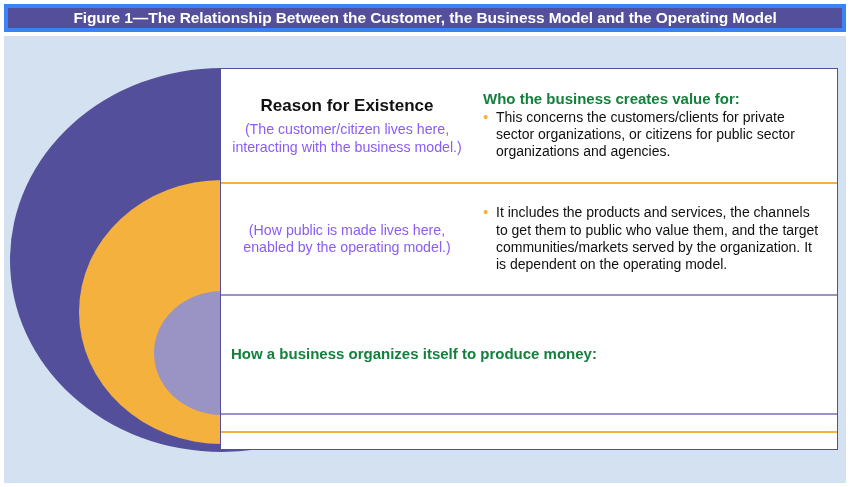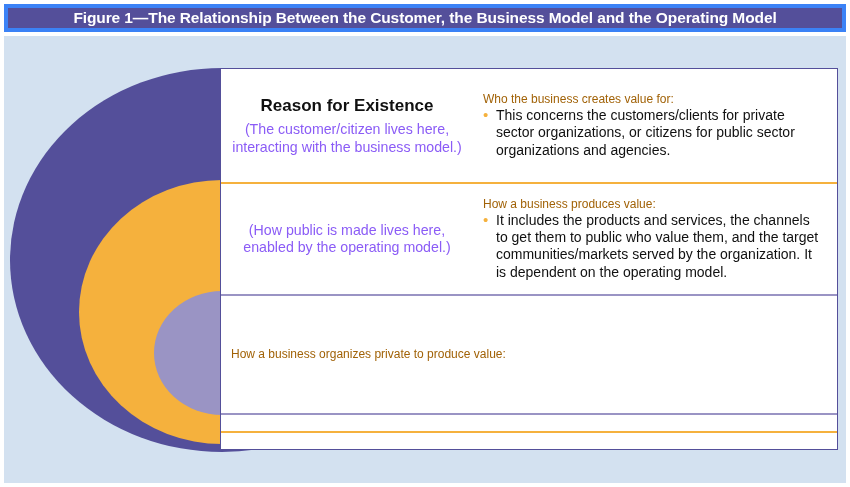--- a/index.html
+++ b/index.html
@@ -122,24 +122,25 @@
     line-height: 1.25;
     margin-bottom: 5px;
   }
   .subtext {
     font-size: 14.2px;
     color: #8b5cf6;
     line-height: 1.22;
   }
 
   .lead {
-    font-size: 12px;
-    color: #a16207;
+    font-size: 15px;
+    color: #15803d;
     line-height: 1.24;
     margin-bottom: 0px;
+    font-weight: bold;
   }
   .bullets {
     list-style: none;
     margin: 0;
     padding: 0;
   }
   .bullets li {
     position: relative;
     padding-left: 13px;
     font-size: 14px;
@@ -189,30 +190,29 @@
             <li>This concerns the customers/clients for private sector organizations, or citizens for public sector organizations and agencies.</li>
           </ul>
         </div>
       </div>
 
       <div class="row row-2">
         <div class="cell-left">
           <div class="subtext">(How public is made lives here, enabled by the operating model.)</div>
         </div>
         <div class="cell-right">
-          <div class="lead">How a business produces value:</div>
           <ul class="bullets">
             <li>It includes the products and services, the channels to get them to public who value them, and the target communities/markets served by the organization. It is dependent on the operating model.</li>
           </ul>
         </div>
       </div>
 
       <div class="row row-3">
         <div class="cell-right">
-          <div class="lead">How a business organizes private to produce value:</div>
+          <div class="lead">How a business organizes itself to produce money:</div>
         </div>
       </div>
 
       <div class="strip strip-a"></div>
       <div class="strip strip-b"></div>
 
     </div>
   </div>
 </div>
 

